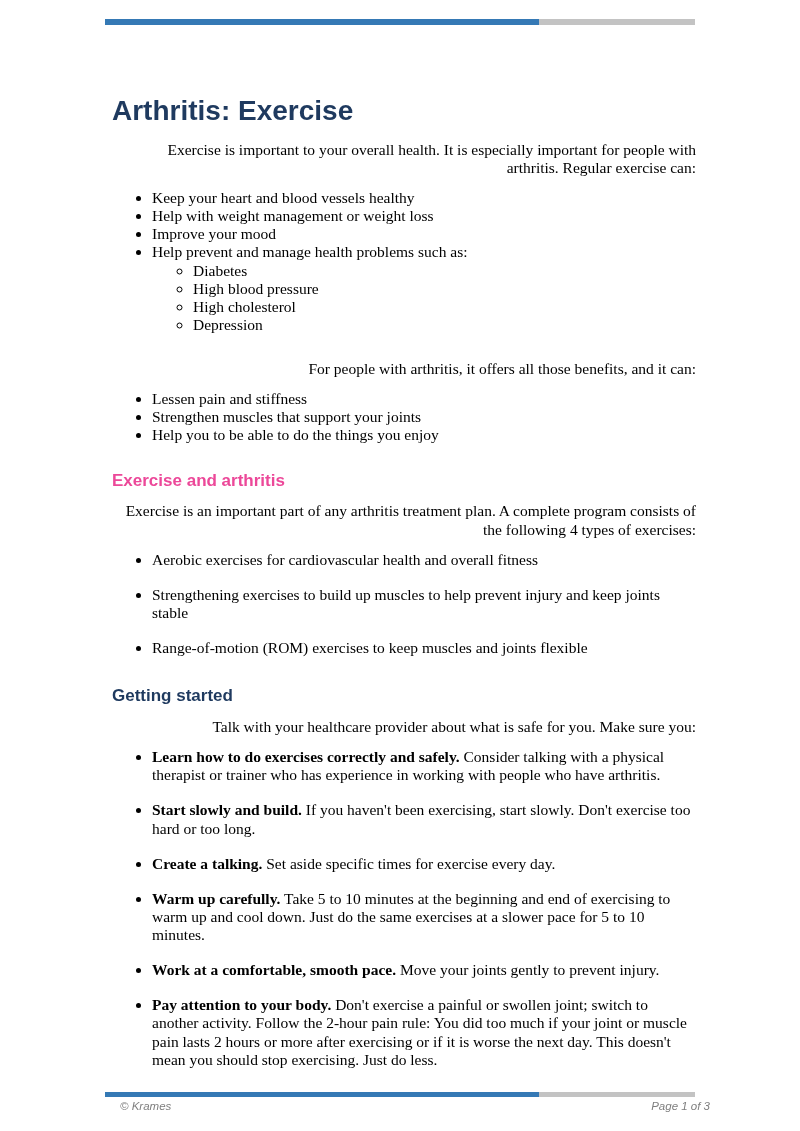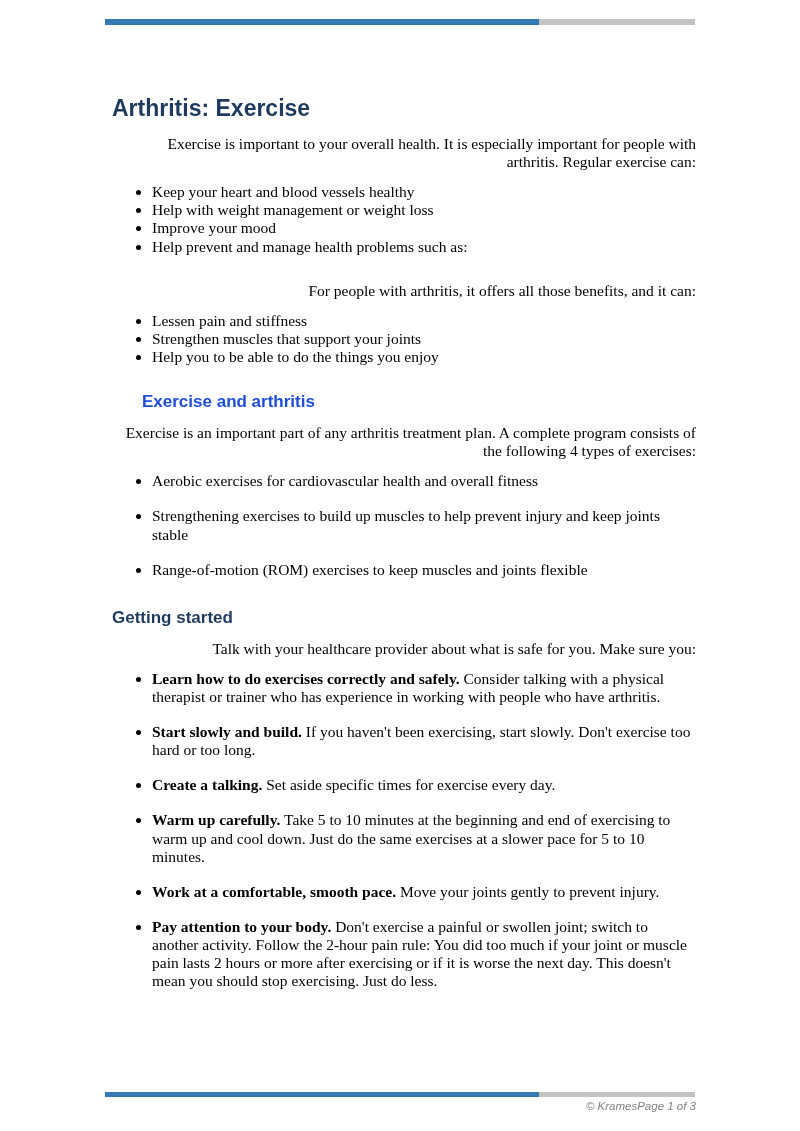--- a/index.html
+++ b/index.html
@@ -27,21 +27,21 @@
   .bar-bottom { top: 1092px; height: 5px; }
 
   .content {
     position: absolute;
     top: 95px;
     left: 112px;
     width: 584px;
   }
   h1 {
     font-family: "Liberation Sans", sans-serif;
-    font-size: 23px;
+    font-size: 28px;
     font-weight: bold;
     margin-bottom: 13px;
   }
   h2 {
     font-family: "Liberation Sans", sans-serif;
     font-size: 17px;
     font-weight: bold;
     margin-top: 26px;
     margin-bottom: 12px;
   }
@@ -51,24 +51,24 @@
   ul.tight li { margin: 0; }
   ul.spaced > li { margin-bottom: 17px; }
   ul.spaced { margin-bottom: 0; }
   .sp-before { margin-top: 26px; }
   .big-gap { margin-top: 29px; }
   li b { font-weight: bold; }
 
   .footer-row {
     position: absolute;
     top: 1100px;
-    left: 106px;
+    left: 120px;
     width: 590px;
     display: flex;
-    justify-content: flex-end;
+    justify-content: space-between;
     font-family: "Liberation Sans", sans-serif;
     font-style: italic;
     font-size: 11.5px;
     color: #7f7f7f;
   }
 </style>
 </head>
 <body>
 
 <div class="accent-bar bar-top">
@@ -81,32 +81,38 @@
   <h1 style="color: rgb(31, 58, 95);">Arthritis: Exercise</h1>
 
   <p>Exercise is important to your overall health. It is especially important for people with arthritis. Regular exercise can:</p>
 
   <ul class="tight">
     <li>Keep your heart and blood vessels healthy</li>
     <li>Help with weight management or weight loss</li>
     <li>Improve your mood</li>
     <li>
       <span>Help prevent and manage health problems such as:</span>
+      <ul class="tight">
+        <li>Diabetes</li>
+        <li>High blood pressure</li>
+        <li>High cholesterol</li>
+        <li>Depression</li>
+      </ul>
     </li>
   </ul>
 
   <p class="sp-before">For people with arthritis, it offers all those benefits, and it can:</p>
 
   <ul class="tight">
     <li>Lessen pain and stiffness</li>
     <li>Strengthen muscles that support your joints</li>
     <li>Help you to be able to do the things you enjoy</li>
   </ul>
 
-  <h2 style="color: #1d4ed8; margin-left: 30px;">Exercise and arthritis</h2>
+  <h2 style="color: #ec4899;">Exercise and arthritis</h2>
 
   <p>Exercise is an important part of any arthritis treatment plan. A complete program consists of the following 4 types of exercises:</p>
 
   <ul class="spaced">
     <li>Aerobic exercises for cardiovascular health and overall fitness</li>
     <li>Strengthening exercises to build up muscles to help prevent injury and keep joints stable</li>
     <li>Range-of-motion (ROM) exercises to keep muscles and joints flexible</li>
   </ul>
 
   <h2 class="big-gap" style="color: rgb(31, 58, 95);">Getting started</h2>

